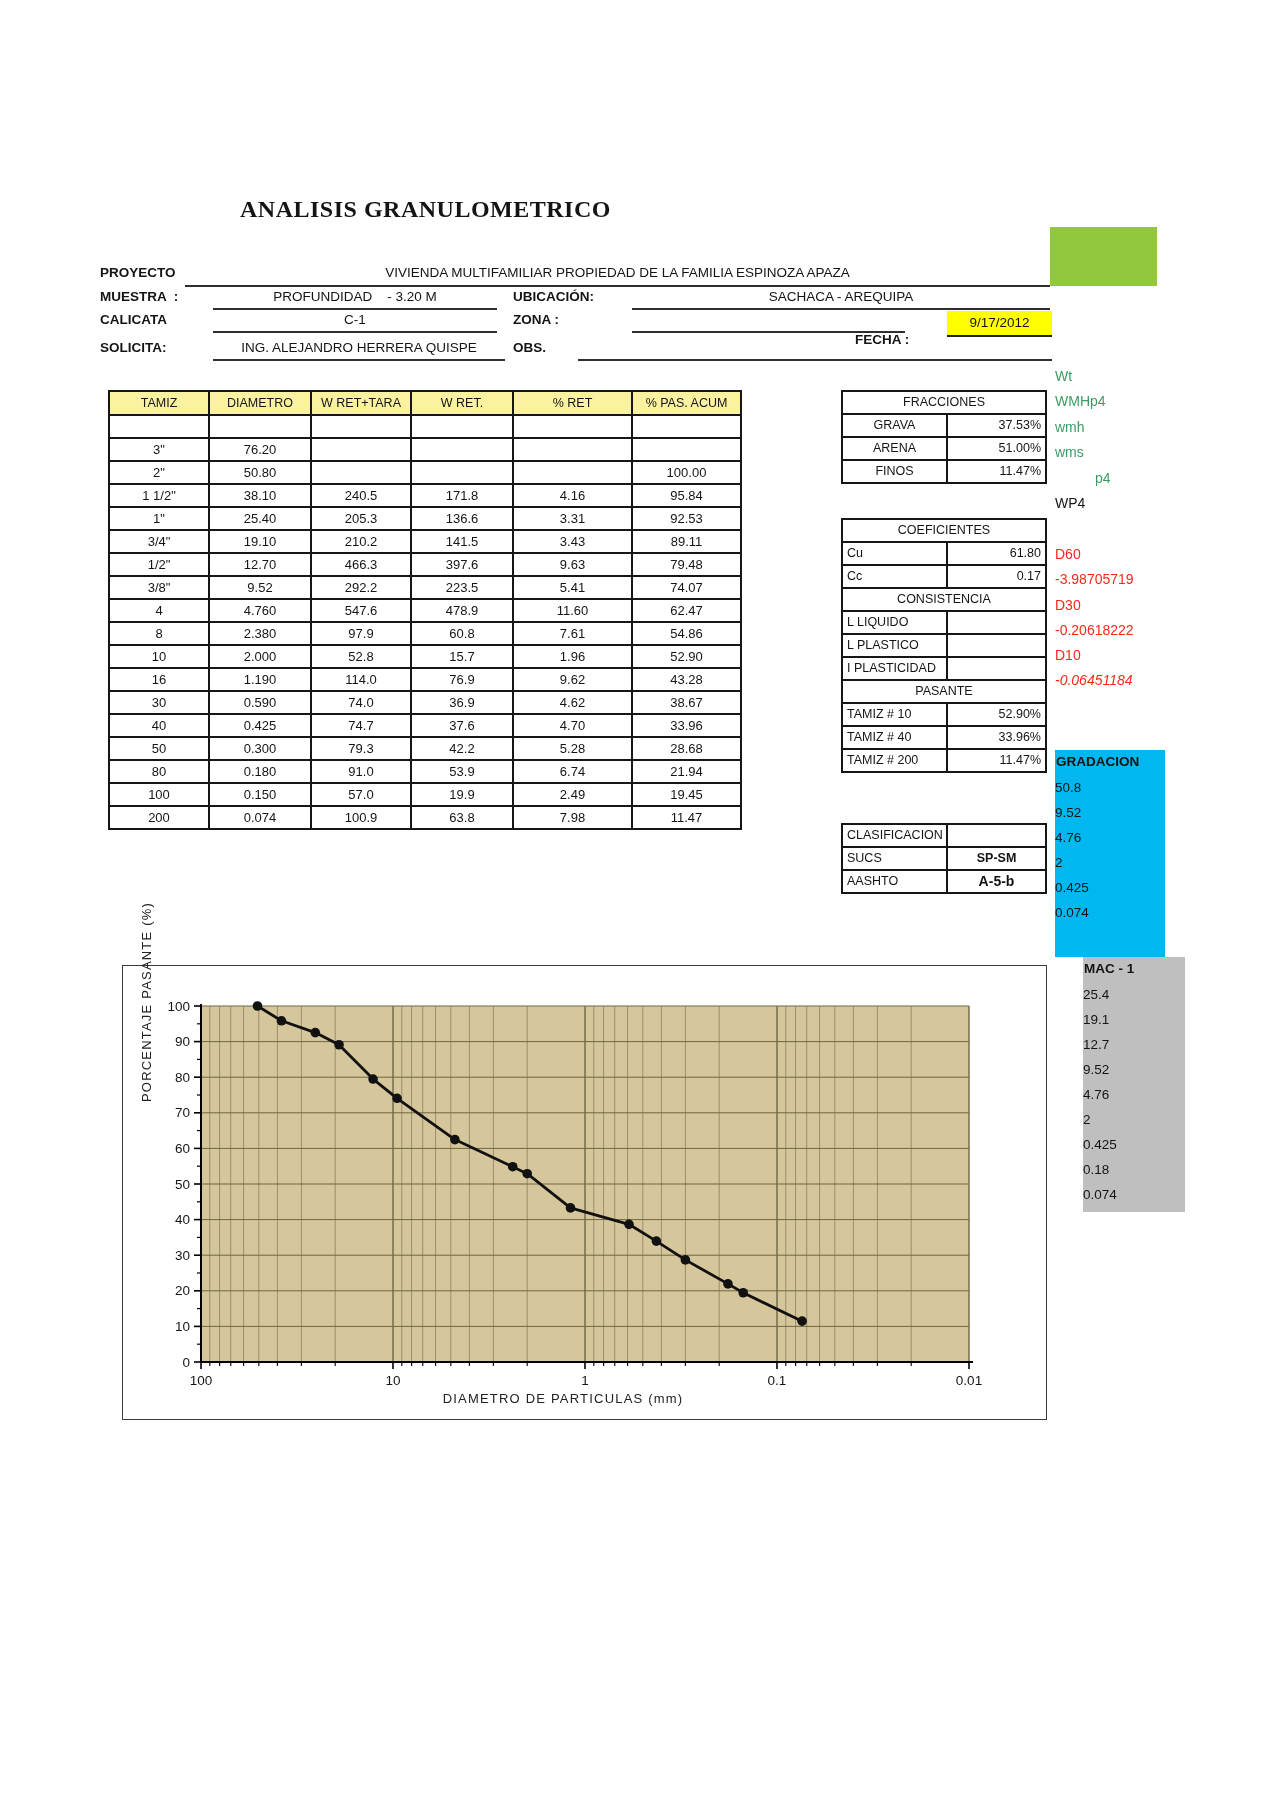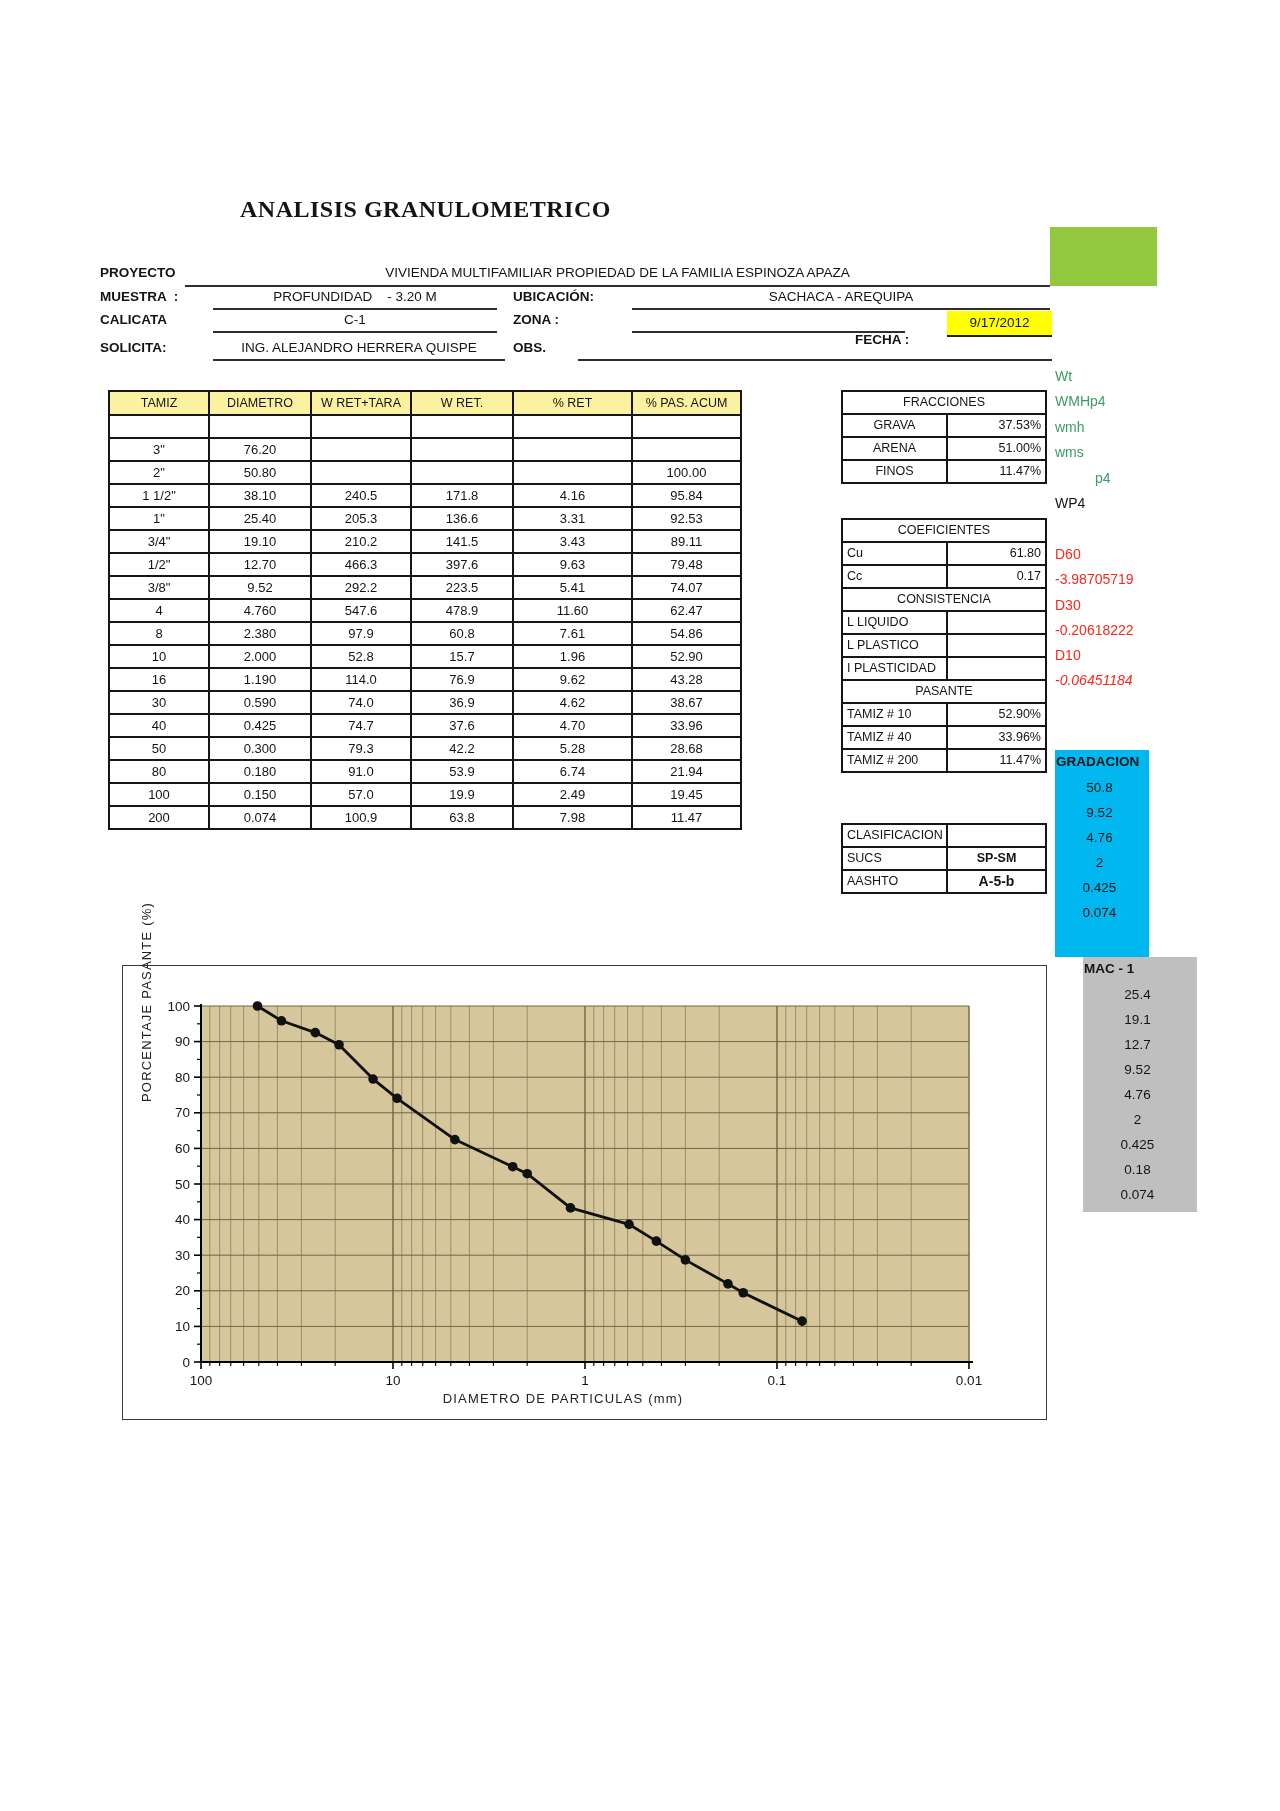--- a/index.html
+++ b/index.html
@@ -25,21 +25,21 @@
   table.box td.lbl{text-align:left;}
   table.box td.lblc{text-align:center;}
   table.box td.val{text-align:right;}
   table.box td.valc{text-align:center;font-weight:bold;}
   table.box td.valbig{text-align:center;font-weight:bold;font-size:14px;}
   .note{font-size:14px;white-space:pre;}
   .note.green{color:var(--green-text);}
   .note.red{color:var(--red-text);}
   .colorbox{font-size:13.5px;}
   .colorbox .cb-title{font-weight:bold;font-size:13.5px;padding:4px 0 0 1px;height:21px;}
-  .colorbox .cb-val{text-align:center;padding-right:5px;height:25px;line-height:25px;}
+  .colorbox .cb-val{text-align:left;padding-right:5px;height:25px;line-height:25px;}
   .gradacion{background:var(--cyan);}
   .macbox{background:var(--graybox);}
   .chart-frame{background:#fff;border:1.5px solid #3a3a3a;}
   .y-axis-title{font-size:13px;letter-spacing:1.2px;color:#222;text-align:center;
                 transform:rotate(-90deg);white-space:nowrap;}
 </style>
 </head>
 <body>
 
 <div class="page" style="--yellow-hl: #FFFF00; --th-yellow: #FAF2A1; --green-block: #92C83D; --cyan: #00B7F0; --graybox: #BFBFBF; --green-text: #3D9B63; --red-text: #F8281A;">
@@ -343,33 +343,33 @@
       <div class="abs note green" style="left: 1095px; top: 470px;">p4</div>
       <div class="abs note black" style="left: 1055px; top: 495px;">WP4</div>
       <div class="abs note red" style="left: 1055px; top: 546px;">D60</div>
       <div class="abs note red" style="left: 1055px; top: 571px;">-3.98705719</div>
       <div class="abs note red" style="left: 1055px; top: 597px;">D30</div>
       <div class="abs note red" style="left: 1055px; top: 622px;">-0.20618222</div>
       <div class="abs note red" style="left: 1055px; top: 647px;">D10</div>
       <div class="abs note red" style="left: 1055px; top: 672px; font-style: italic;">-0.06451184</div>
     </div>
 
-  <div class="abs colorbox gradacion" style="left:1055px;top:750px;width:94px;height:207px;">
+  <div class="abs colorbox gradacion" style="left:1055px;top:750px;width:110px;height:207px;">
     <div class="cb-title">GRADACION</div>
     <div>
         <div class="cb-val">50.8</div>
         <div class="cb-val">9.52</div>
         <div class="cb-val">4.76</div>
         <div class="cb-val">2</div>
         <div class="cb-val">0.425</div>
         <div class="cb-val">0.074</div>
       </div>
   </div>
 
-  <div class="abs colorbox macbox" style="left:1083px;top:957px;width:114px;height:255px;">
+  <div class="abs colorbox macbox" style="left:1083px;top:957px;width:102px;height:255px;">
     <div class="cb-title">MAC - 1</div>
     <div>
         <div class="cb-val">25.4</div>
         <div class="cb-val">19.1</div>
         <div class="cb-val">12.7</div>
         <div class="cb-val">9.52</div>
         <div class="cb-val">4.76</div>
         <div class="cb-val">2</div>
         <div class="cb-val">0.425</div>
         <div class="cb-val">0.18</div>

